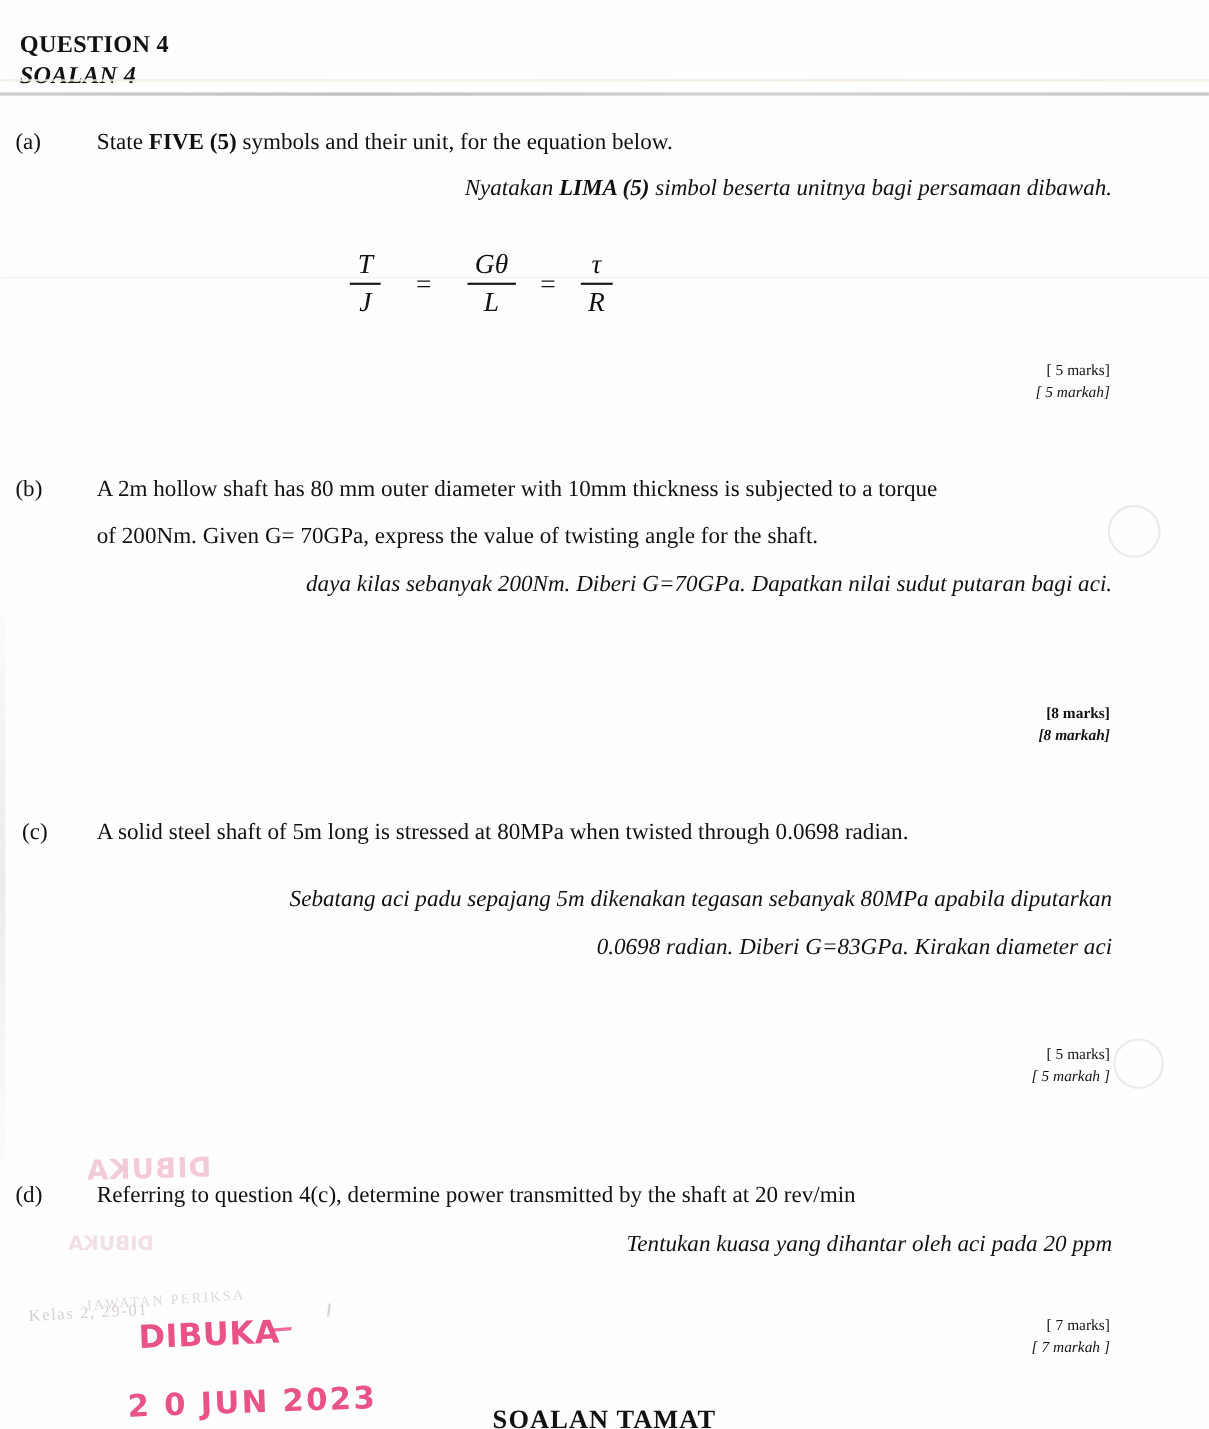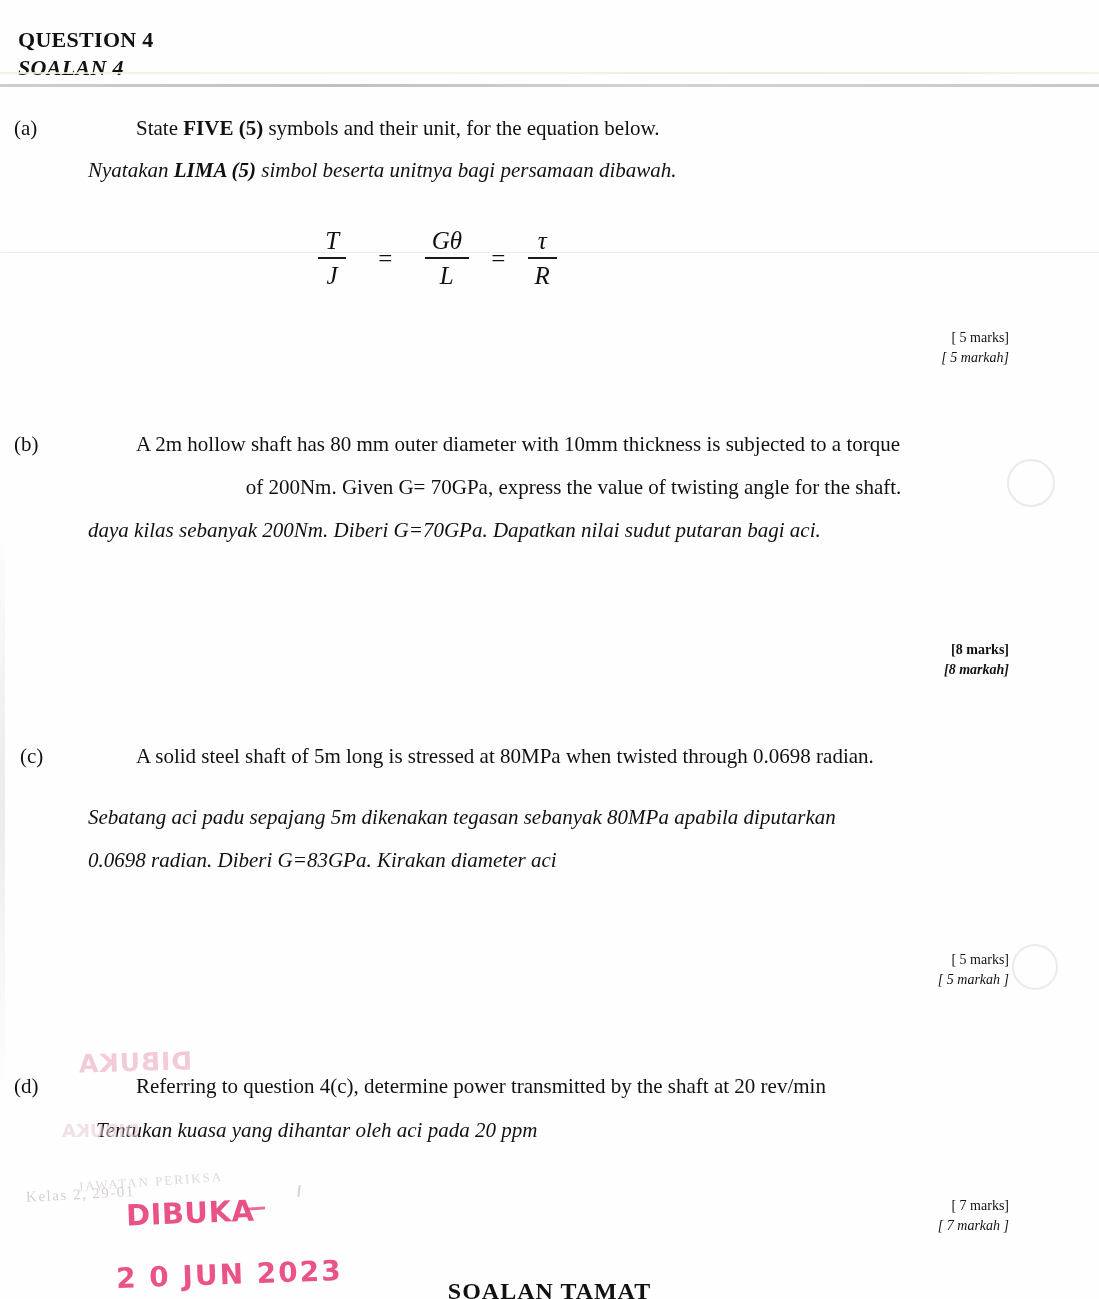--- a/index.html
+++ b/index.html
@@ -83,22 +83,22 @@
   }
   .part-body {
     margin-left: 88px;
     margin-right: 88px;
     font-size: 21px;
   }
   .ln {
     line-height: 1.0;
     white-space: nowrap;
   }
-  .en { font-style: normal; margin-left: 48px; }
-  .my { font-style: italic; }
+  .en { font-style: normal; }
+  .my { font-style: italic; text-align: right; }
   .b  { font-weight: bold; }
 
   
   .marks {
     position: absolute;
     right: 90px;
     text-align: right;
     font-size: 14px;
     line-height: 1.42;
   }
@@ -320,21 +320,21 @@
 
   <div class="marks" style="top:328px;">
     <span class="m-en">[ 5 marks]</span>
     <span class="m-my">[ 5 markah]</span>
   </div>
 
   <div class="part" style="top:434px;">
     <div class="part-label">(b)</div>
     <div class="part-body">
       <div class="ln en">A 2m hollow shaft has 80 mm outer diameter with 10mm thickness is subjected to a torque</div>
-      <div class="ln en" style="margin-top:22px;text-align:center;">of 200Nm. Given G= 70GPa, express the value of twisting angle for the shaft.</div>
+      <div class="ln en" style="margin-top:22px;">of 200Nm. Given G= 70GPa, express the value of twisting angle for the shaft.</div>
       <div class="ln my" style="margin-top:22px;">daya kilas sebanyak 200Nm. Diberi G=70GPa. Dapatkan nilai sudut putaran bagi aci.</div>
     </div>
   </div>
 
   <div class="marks" style="top:640px;font-weight:bold;">
     <span class="m-en">[8 marks]</span>
     <span class="m-my">[8 markah]</span>
   </div>
 
   <div class="part" style="top:746px;">

